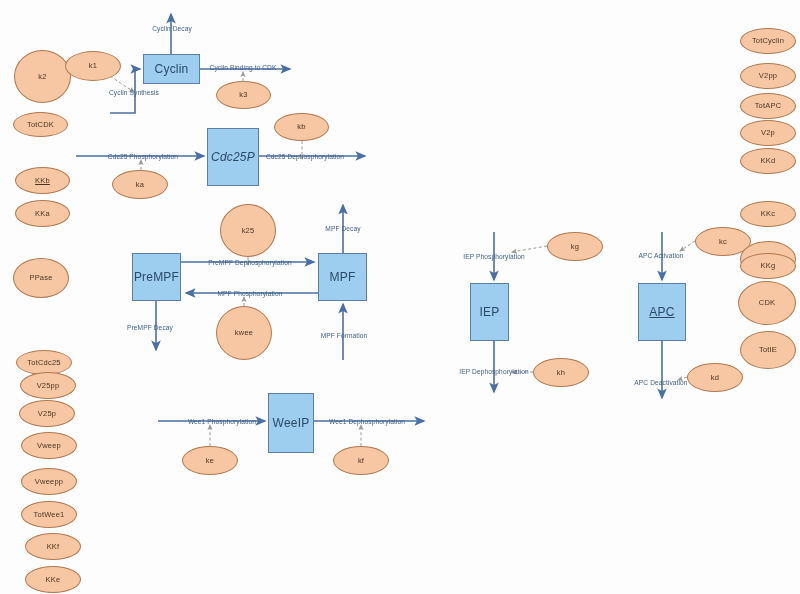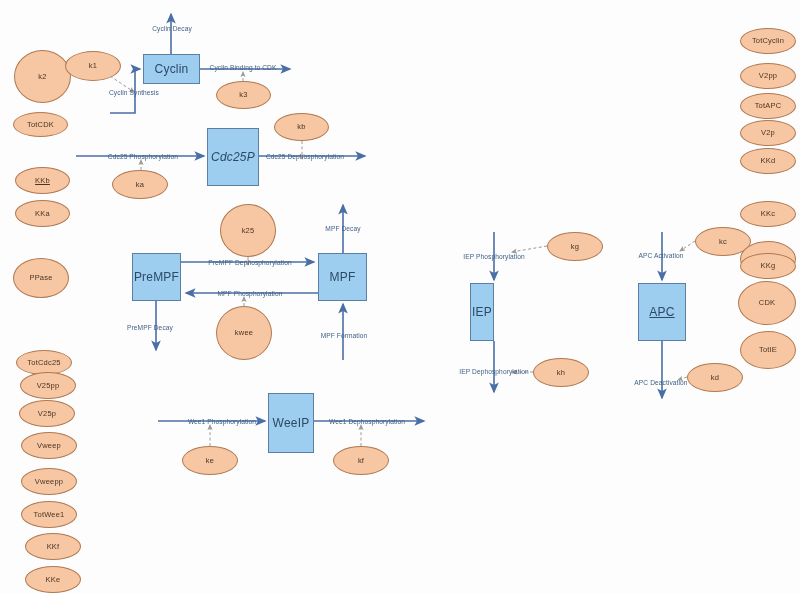--- a/index.html
+++ b/index.html
@@ -121,21 +121,21 @@
       <path d="M687,377 L678,380" marker-end="url(#ahs)"></path>
     </g>
   </svg>
 
   <div id="boxes-layer">
       <div class="node box" style="left: 143px; top: 54px; width: 57px; height: 30px;">Cyclin</div>
       <div class="node box" style="left: 207px; top: 128px; width: 52px; height: 58px; font-style: italic;">Cdc25P</div>
       <div class="node box" style="left: 132px; top: 253px; width: 49px; height: 48px;">PreMPF</div>
       <div class="node box" style="left: 318px; top: 253px; width: 49px; height: 48px;">MPF</div>
       <div class="node box" style="left: 268px; top: 393px; width: 46px; height: 60px;">WeeIP</div>
-      <div class="node box" style="left: 470px; top: 283px; width: 24px; height: 58px;">IEP</div>
+      <div class="node box" style="left: 470px; top: 283px; width: 39px; height: 58px;">IEP</div>
       <div class="node box" style="left: 638px; top: 283px; width: 48px; height: 58px; text-decoration: underline;">APC</div>
     </div>
   <div id="ellipses-layer">
       <div class="node ellipse" style="left: 14px; top: 50px; width: 57px; height: 53px;">k2</div>
       <div class="node ellipse" style="left: 65px; top: 51px; width: 56px; height: 30px;">k1</div>
       <div class="node ellipse" style="left: 216px; top: 81px; width: 55px; height: 28px;">k3</div>
       <div class="node ellipse" style="left: 13px; top: 112px; width: 55px; height: 25px;">TotCDK</div>
       <div class="node ellipse" style="left: 274px; top: 113px; width: 55px; height: 28px;">kb</div>
       <div class="node ellipse" style="left: 112px; top: 170px; width: 56px; height: 29px;">ka</div>
       <div class="node ellipse" style="left: 15px; top: 167px; width: 55px; height: 27px; text-decoration: underline;">KKb</div>

